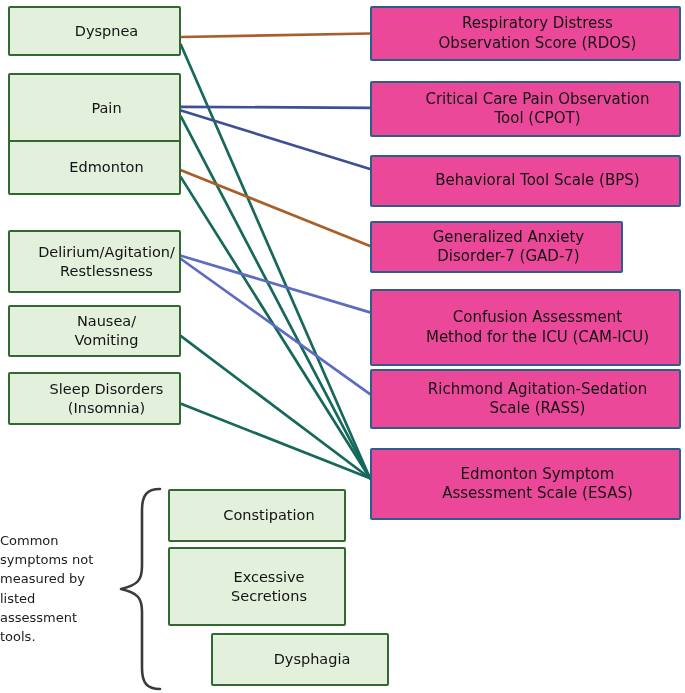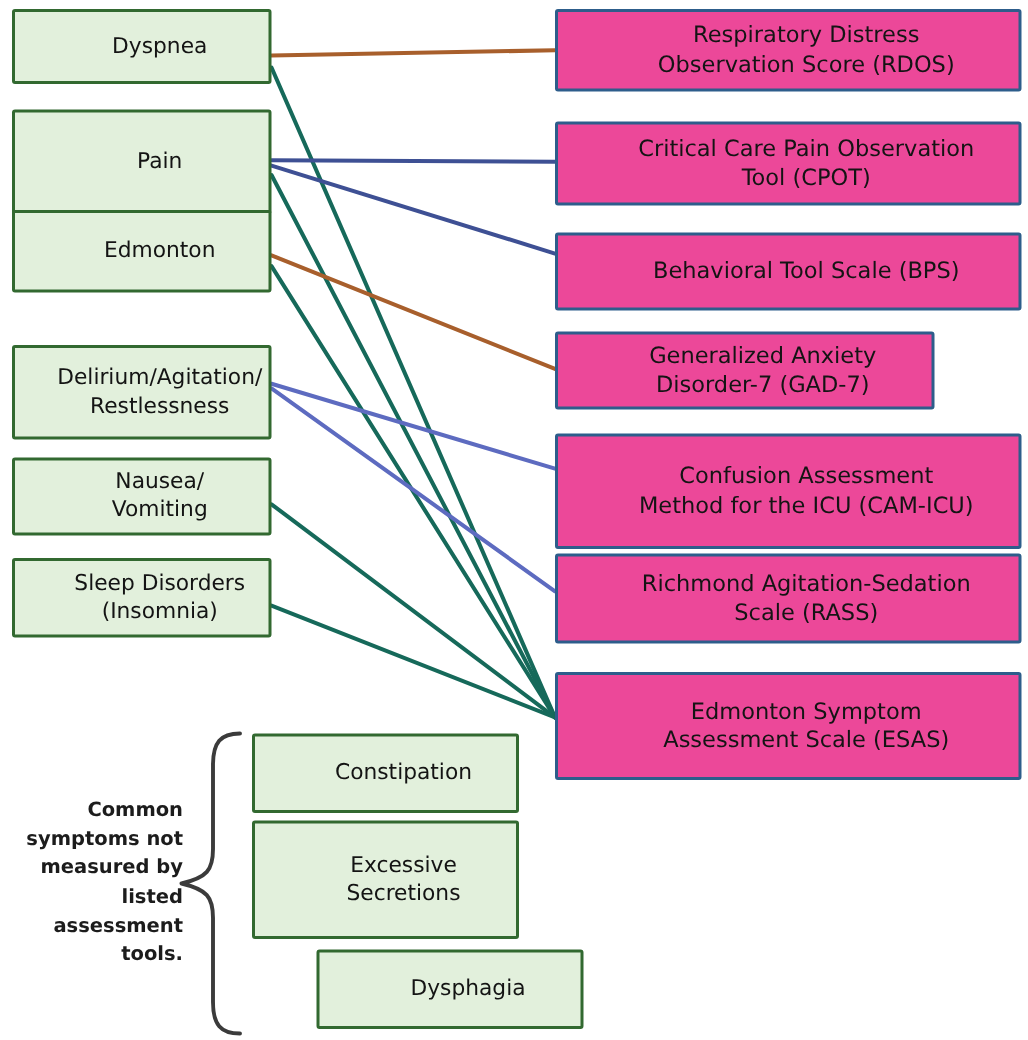--- a/index.html
+++ b/index.html
@@ -34,23 +34,23 @@
   }
   .blue{
     background:#ec4899;
     border:2.5px solid #2d5d8b;
     font-size:15px;
     font-weight:500;
   }
   .caption{
     position:absolute;
     left:0px;top:531px;width:122px;
-    text-align:right;
+    text-align:left;
     font-size:13px;
-    font-weight:700;
+    font-weight:400;
     color:#1c1c1c;
     line-height:1.48;
     white-space:pre-line;
     z-index:2;
   }
 </style>
 </head>
 <body>
 
 <div id="canvas">

